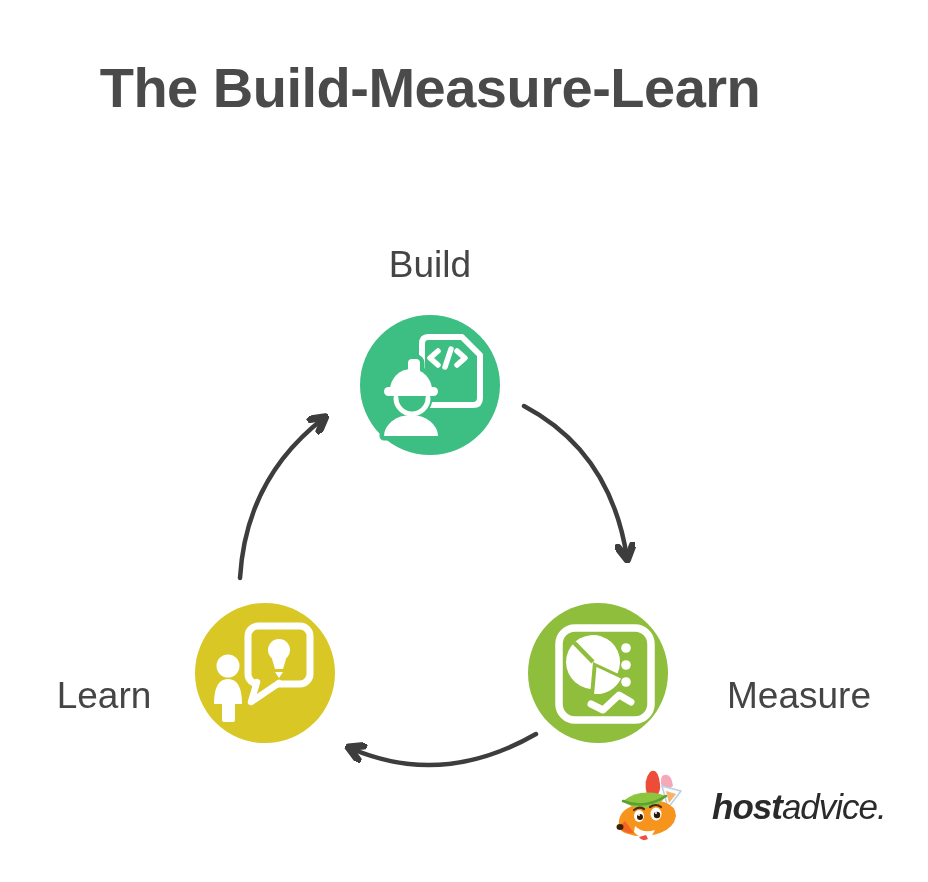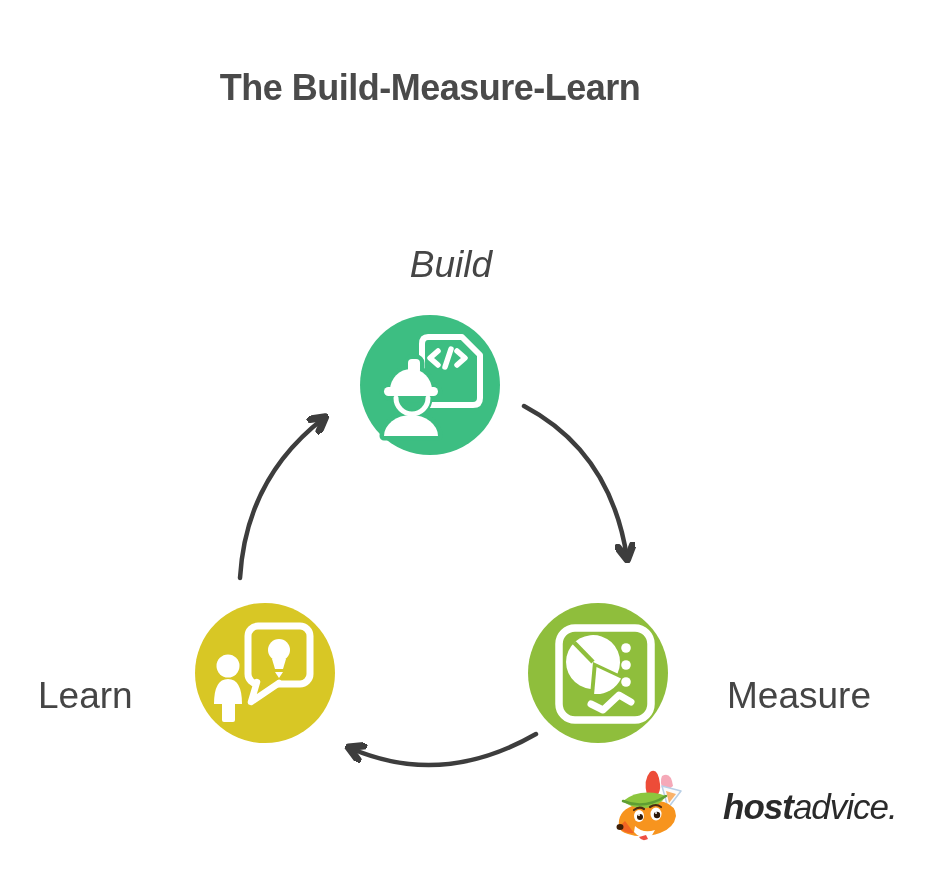--- a/index.html
+++ b/index.html
@@ -2,40 +2,40 @@
 <html style="--c-background: #ffffff; --c-title: #4a4a4a; --c-label: #454545; --c-wordmark: #2a2a2a; --c-build: #3dbe82; --c-measure: #8fbe3c; --c-learn: #d8c725; --c-arrow: #3d3d3d;"><head>
 <meta charset="utf-8">
 <style>
   html,body{margin:0;padding:0;background:#fff;}
   .canvas{
     position:relative;width:928px;height:882px;background:var(--c-background,#fff);
     font-family:"Liberation Sans", sans-serif;overflow:hidden;
   }
   .title{
     position:absolute;left:0;top:58px;width:860px;margin:0;
-    text-align:center;font-size:36px;font-weight:700;line-height:60px;
+    text-align:center;font-size:56px;font-weight:700;line-height:60px;
     color:var(--c-title,#4a4a4a);letter-spacing:-0.5px;
   }
   .title .tline{display:block;}
   .arrows{position:absolute;left:0;top:0;width:928px;height:882px;}
   .arrows path{stroke:var(--c-arrow,#3d3d3d);stroke-width:4.5;fill:none;stroke-linecap:round;}
   .node{position:absolute;width:140px;height:140px;border-radius:50%;}
   .node svg{position:absolute;left:0;top:0;width:140px;height:140px;display:block;}
   .node-build{left:360px;top:315px;background:var(--c-build,#3dbe82);}
   .node-measure{left:528px;top:603px;background:var(--c-measure,#8fbe3c);}
   .node-learn{left:195px;top:603px;background:var(--c-learn,#d8c725);}
   .nlabel{
     position:absolute;font-size:37px;color:var(--c-label,#454545);line-height:44px;
   }
-  .label-build{left:336px;top:243px;width:156px;text-align:right;font-style:italic;}
+  .label-build{left:352px;top:243px;width:156px;text-align:center;}
   .label-measure{left:699px;top:674px;width:190px;text-align:left;margin-left:28px;}
-  .label-learn{left:38px;top:674px;width:132px;text-align:left;}
+  .label-learn{left:38px;top:674px;width:132px;text-align:center;}
   .logo{
     position:absolute;left:610px;top:762px;height:96px;
-    display:flex;align-items:center;gap:18px;
+    display:flex;align-items:center;gap:7px;
   }
   .fox{width:95px;height:92px;display:block;}
   .brand{
     font-style:italic;font-size:35px;color:var(--c-wordmark,#2a2a2a);
     letter-spacing:-1px;white-space:nowrap;padding-bottom:6px;
   }
   .brand b{font-weight:700;}
   .brand span{font-weight:400;}
 </style>
 </head>

